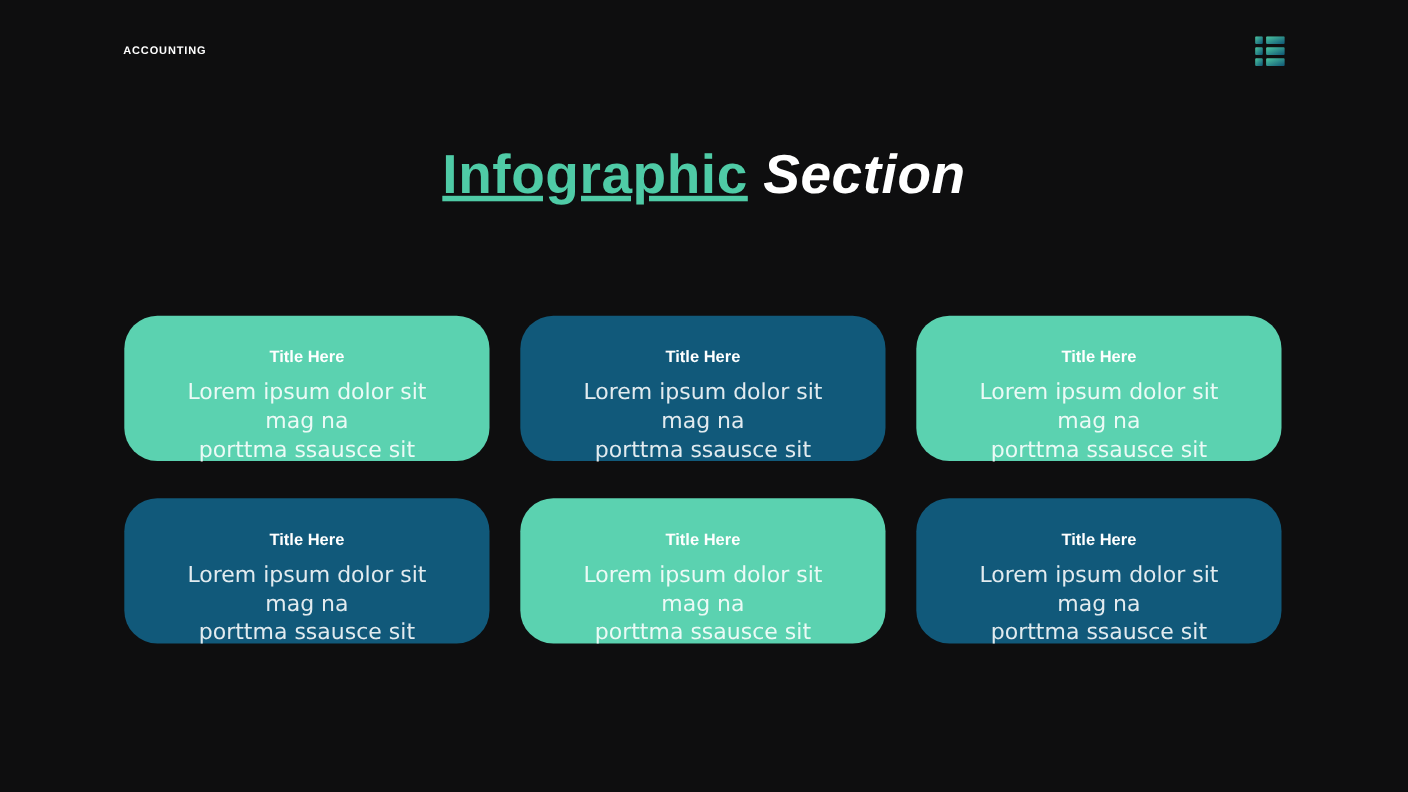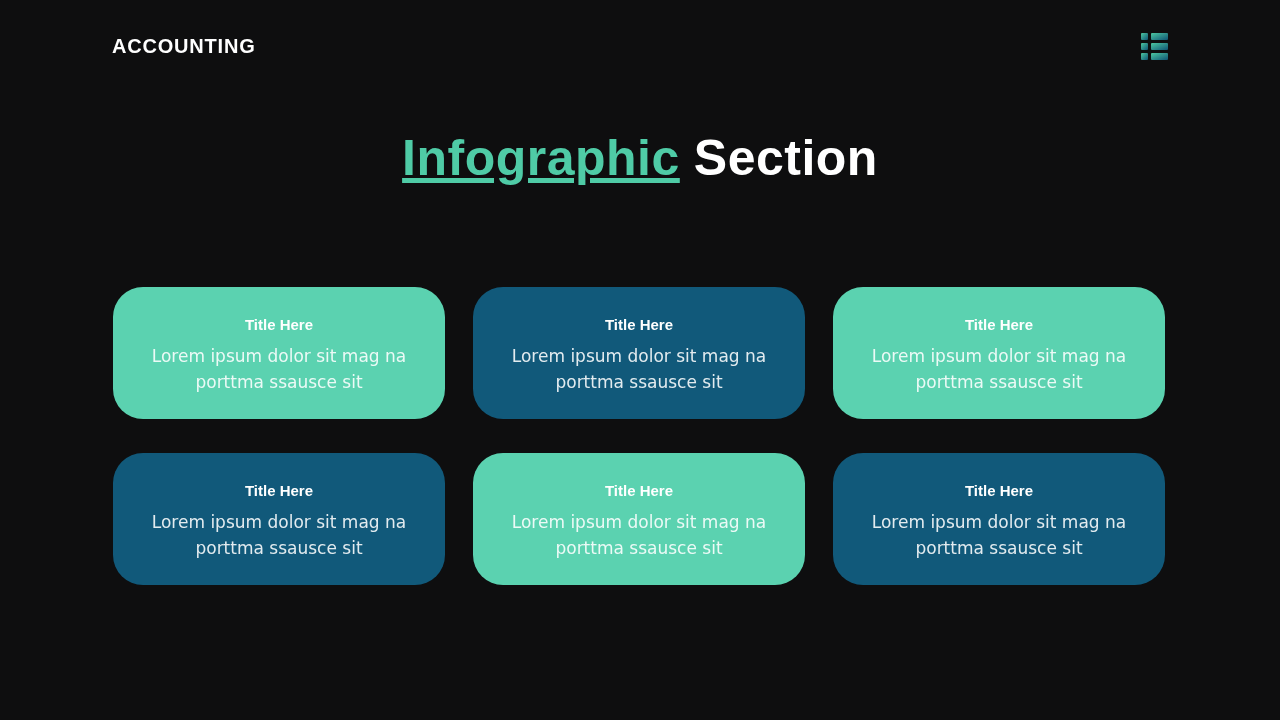--- a/index.html
+++ b/index.html
@@ -18,21 +18,21 @@
     left: 112px;
     right: 112px;
     top: 33px;
     height: 27px;
     display: flex;
     justify-content: space-between;
     align-items: center;
   }
   .brand {
     font-weight: 800;
-    font-size: 20px;
+    font-size: 10px;
     letter-spacing: 0.8px;
     color: #ffffff;
   }
   .menu-btn {
     width: 27px;
     height: 27px;
     padding: 0;
     border: none;
     background: transparent;
     cursor: pointer;
@@ -48,21 +48,21 @@
     left: 0;
     width: 100%;
     text-align: center;
     font-weight: 700;
     font-size: 50px;
     line-height: 54px;
     letter-spacing: 0.5px;
     white-space: nowrap;
   }
   .slide-title .hl { color: var(--title-teal, #4FCBA6); text-decoration: underline; }
-  .slide-title .rest { color: #ffffff; margin-left: 0.28em; }
+  .slide-title .rest { color: #ffffff; margin-left: 0.28em; font-style: italic; }
 
   
   .cards {
     position: absolute;
     left: 113px;
     top: 287px;
     display: grid;
     grid-template-columns: repeat(3, 332px);
     grid-auto-rows: 132px;
     column-gap: 28px;
@@ -79,21 +79,21 @@
   .card-title {
     font-weight: 700;
     font-size: 15px;
     line-height: 18px;
     color: #ffffff;
     margin-bottom: 9px;
   }
   .card-body {
     font-family: "DejaVu Sans", sans-serif;
     font-weight: 400;
-    font-size: 17px;
+    font-size: 20px;
     line-height: 26px;
     color: rgba(255, 255, 255, 0.88);
   }
 </style>
 </head>
 <body>
 
 <div class="header">
   <div class="brand">ACCOUNTING</div>
   <button class="menu-btn">

